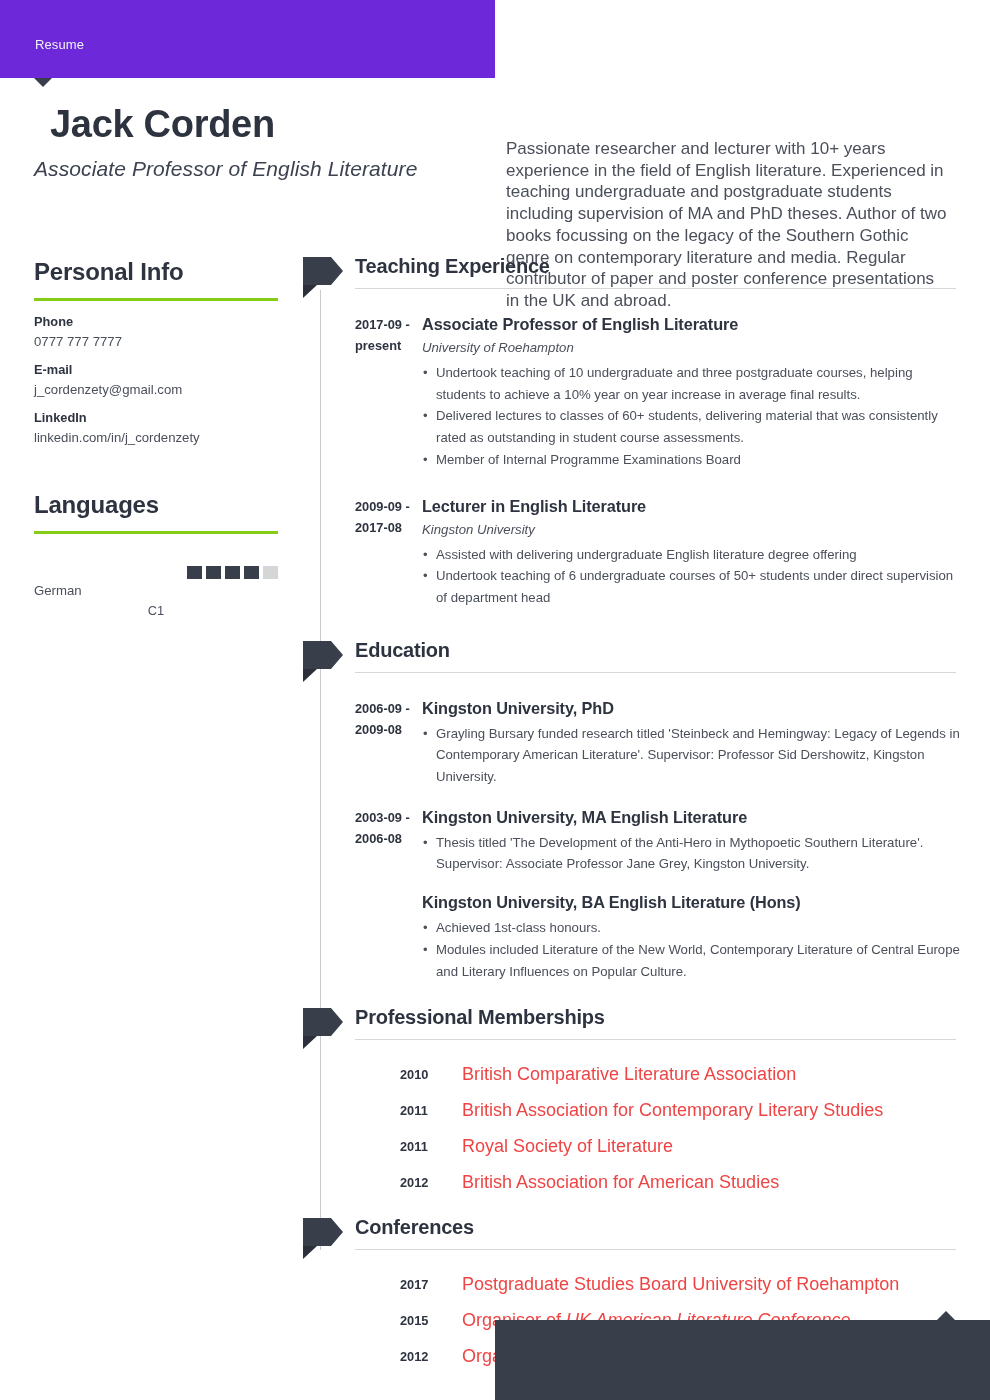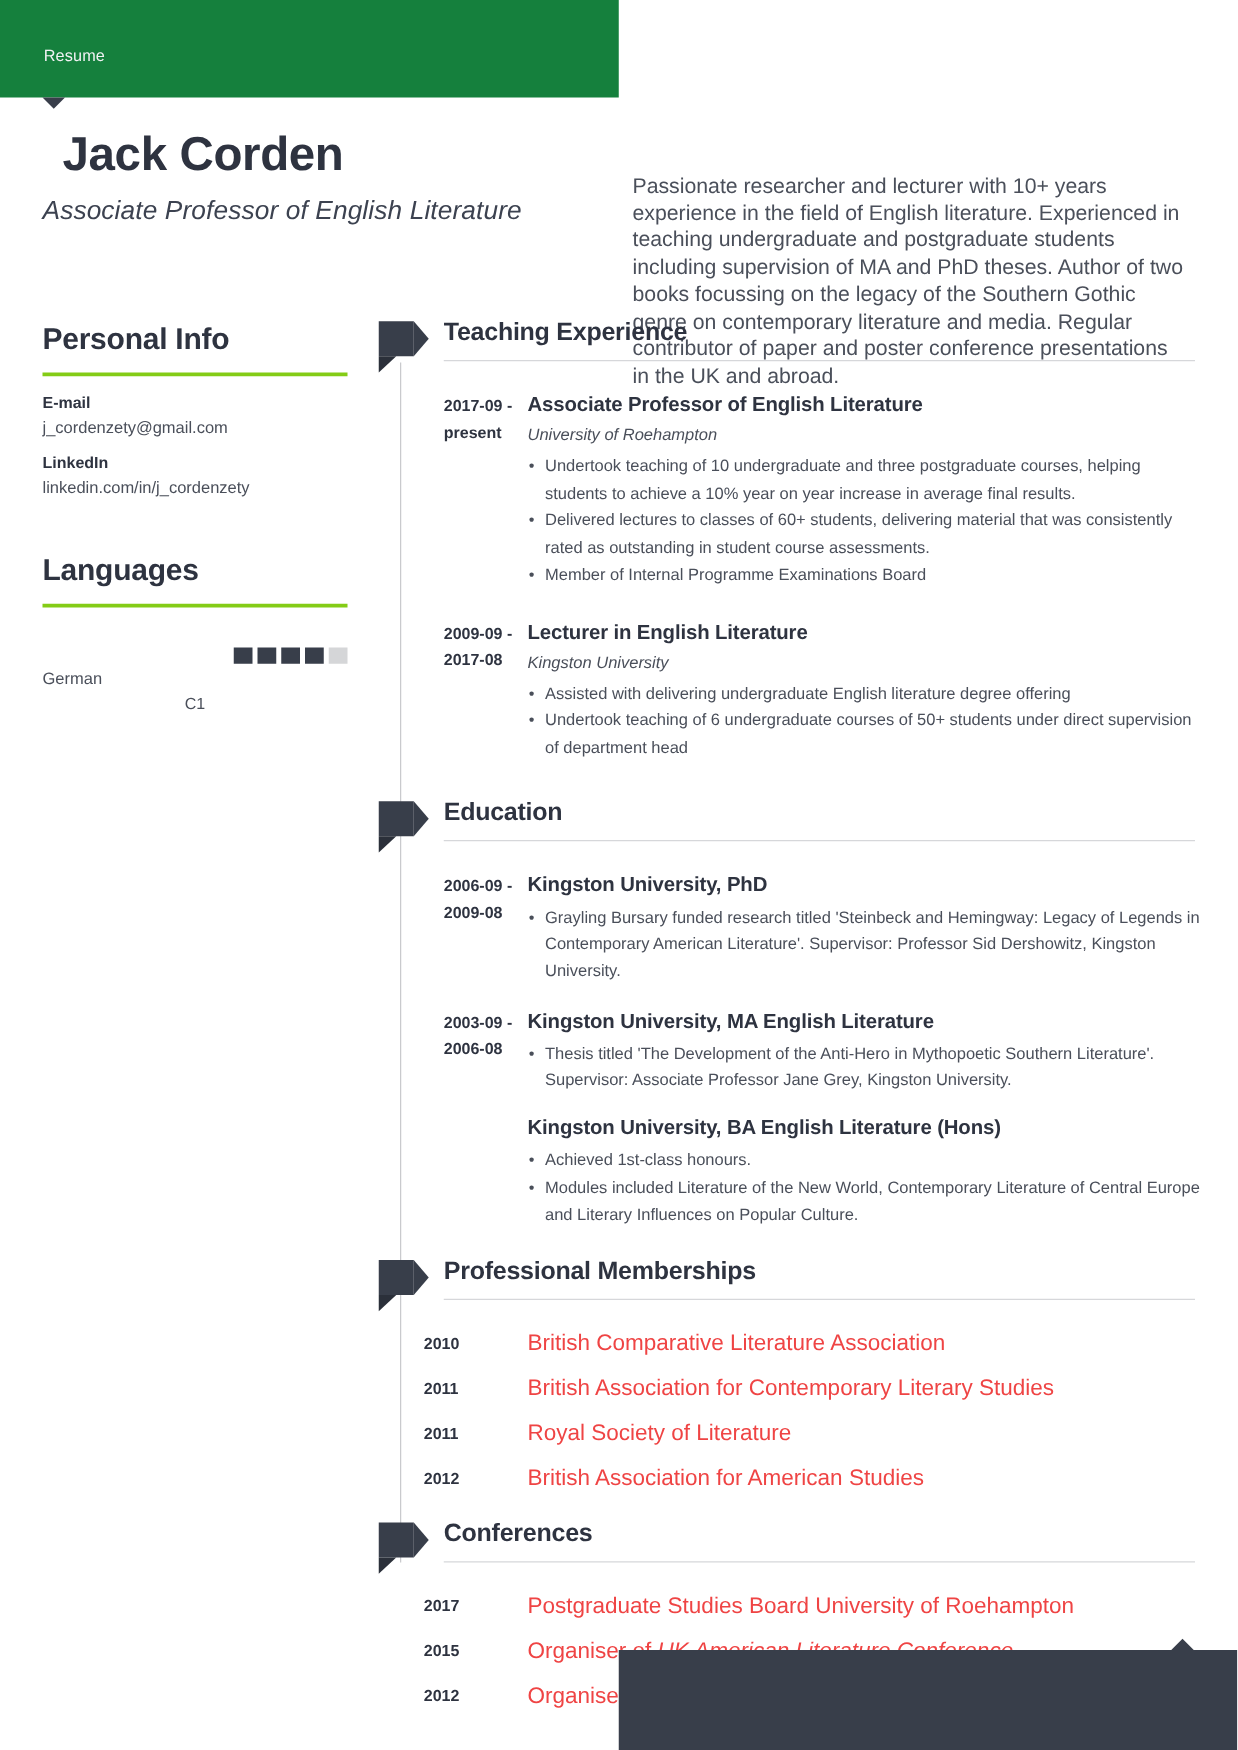--- a/index.html
+++ b/index.html
@@ -18,21 +18,21 @@
     height: 1400px;
     background: #ffffff;
     overflow: hidden;
   }
 
   
   .top-bar {
     position: absolute;
     left: 0; top: 0;
     width: 495px; height: 78px;
-    background: #15803d;
+    background: #6d28d9;
   }
   .top-bar-label {
     position: absolute;
     left: 35px; top: 37px;
     font-size: 13px;
     color: #f1f2f4;
     letter-spacing: .1px;
   }
   .top-notch {
     position: absolute;
@@ -226,25 +226,26 @@
     color: #4a4f5a;
     font-size: 13px;
   }
   .sub-entry { margin-top: 16px; }
 
   
   .list-row { display: flex; margin-top: 13px; }
   .list-year {
     width: 102px;
     flex: 0 0 102px;
-    padding-left: 19px;
+    padding-left: 40px;
     font-size: 12.8px;
     font-weight: bold;
     color: #2e3340;
     line-height: 19px;
+    margin-left: 40px;
   }
   .list-text {
     flex: 1;
     font-size: 18px;
     color: #ef4444;
     line-height: 19px;
   }
   .list-text i { font-style: italic; }
 
   .sec-gap-lg { height: 30px; }
@@ -262,20 +263,24 @@
 
   <div class="name">Jack Corden</div>
   <div class="job-title">Associate Professor of English Literature</div>
 
   <div class="summary">Passionate researcher and lecturer with 10+ years experience in the field of English literature. Experienced in teaching undergraduate and postgraduate students including supervision of MA and PhD theses. Author of two books focussing on the legacy of the Southern Gothic genre on contemporary literature and media. Regular contributor of paper and poster conference presentations in the UK and abroad.</div>
 
   <div class="sidebar">
 
     <div class="side-heading">Personal Info</div>
 
+    <div class="side-block">
+      <div class="side-label">Phone</div>
+      <div class="side-value">0777 777 7777</div>
+    </div>
 
     <div class="side-block">
       <div class="side-label">E-mail</div>
       <div class="side-value">j_cordenzety@gmail.com</div>
     </div>
 
     <div class="side-block">
       <div class="side-label">LinkedIn</div>
       <div class="side-value">linkedin.com/in/j_cordenzety</div>
     </div>

